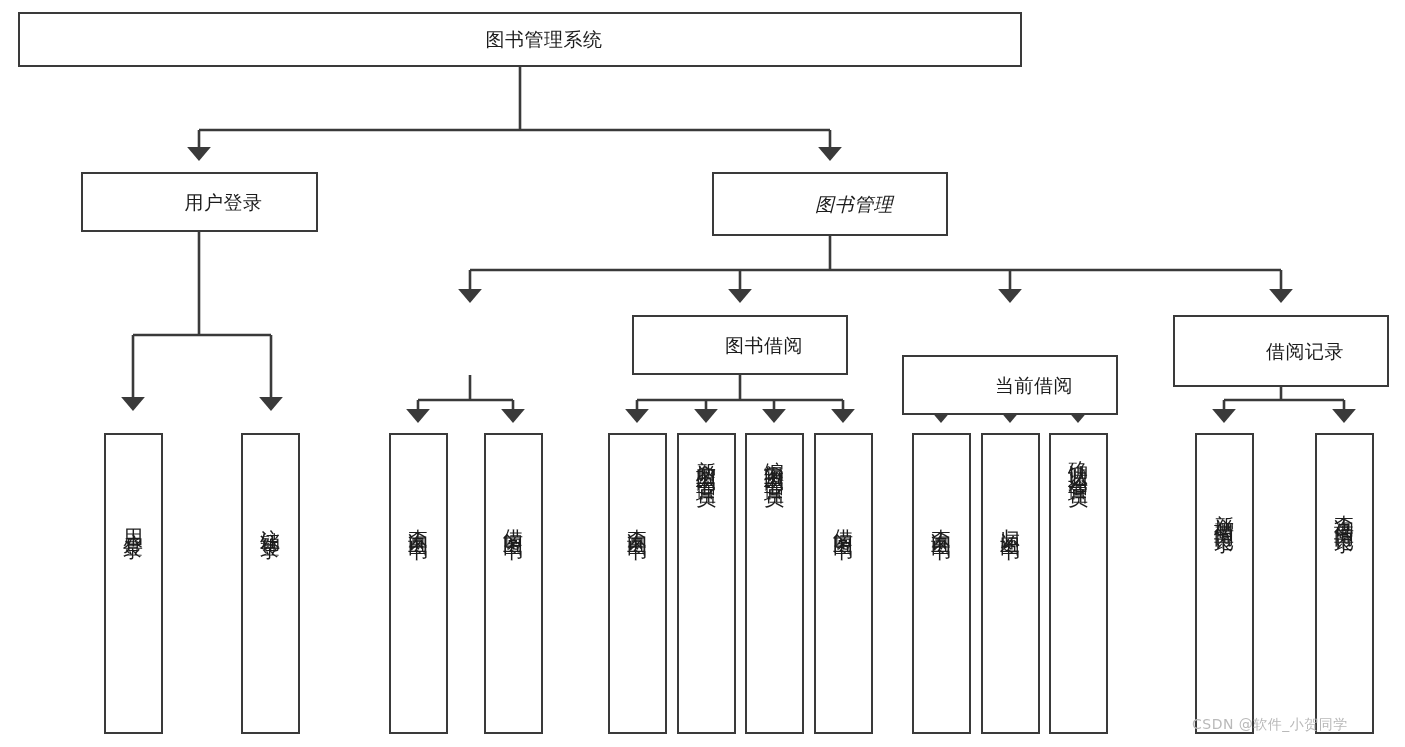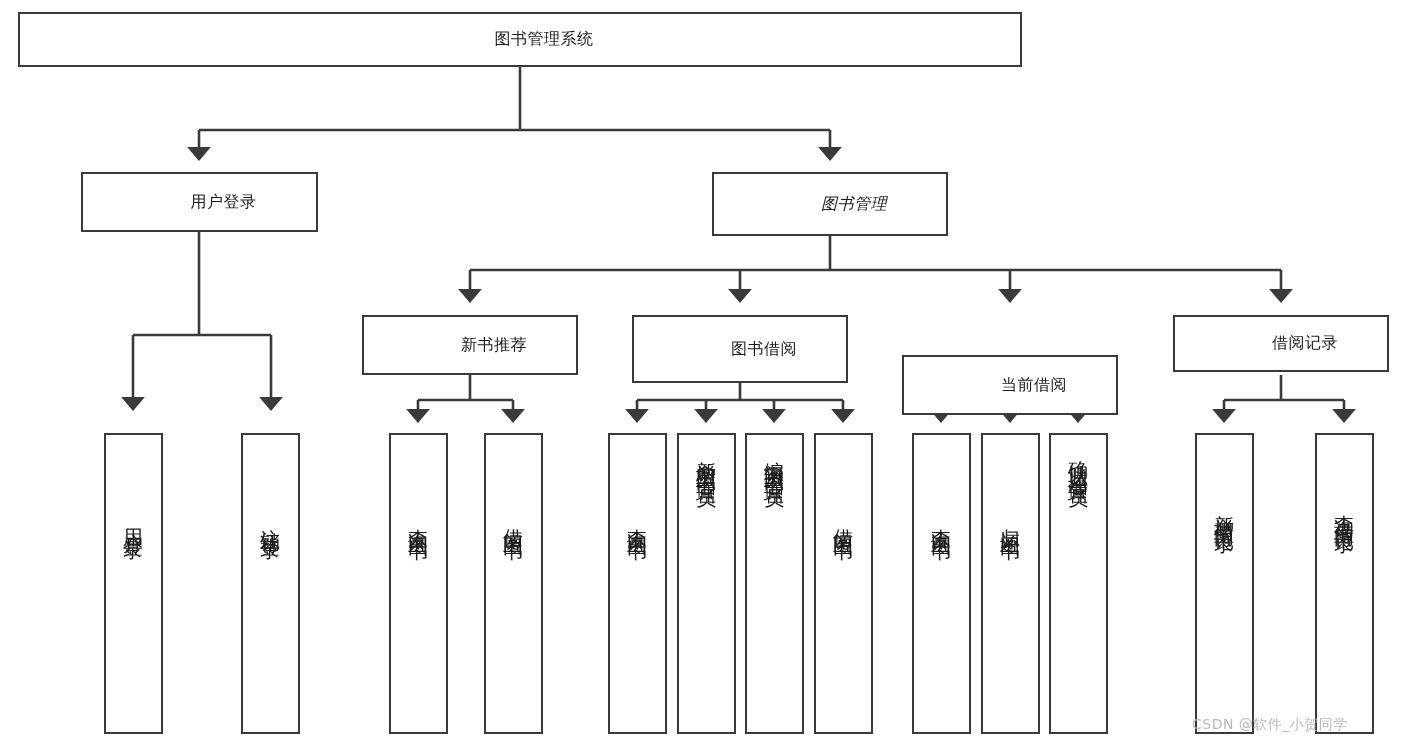--- a/index.html
+++ b/index.html
@@ -29,21 +29,21 @@
     box-sizing: border-box;
     background: #ffffff;
     border: 2.4px solid #3a3a3a;
     display: flex;
     align-items: center;
     justify-content: center;
     color: #1c1c1c;
     line-height: 1.18;
   }
   .node.h {
-    font-size: 16px;
+    font-size: 19px;
     letter-spacing: 0.5px;
     padding-left: 48px;
   }
   .node.v {
     font-size: 20px;
     letter-spacing: 0px;
     align-items: flex-start;
     justify-content: center;
     padding-top: 2px;
   }
@@ -130,30 +130,27 @@
     <span>图书管理系统</span>
   </div>
 
   <div class="node h" style="left:81px; top:172px; width:237px; height:60px;">
     <span>用户登录</span>
   </div>
   <div class="node h" style="left:712px; top:172px; width:236px; height:64px;font-style:italic;">
     <span>图书管理</span>
   </div>
 
-  <div class="node h" style="left:362px; top:315px; width:216px; height:60px;">
-    <span>新书推荐</span>
-  </div>
-  <div class="node h" style="left:632px; top:315px; width:216px; height:68px;">
+  <div class="node h" style="left:632px; top:315px; width:216px; height:60px;">
     <span>图书借阅</span>
   </div>
   <div class="node h" style="left:902px; top:315px; width:216px; height:60px;margin-top:40px;">
     <span>当前借阅</span>
   </div>
-  <div class="node h" style="left:1173px; top:315px; width:216px; height:57px;">
+  <div class="node h" style="left:1173px; top:315px; width:216px; height:72px;">
     <span>借阅记录</span>
   </div>
 
   <div class="node v" style="left:104px; top:433px; width:59px; height:301px;">
     <span class="vtext pad-top3">用户登录</span>
   </div>
   <div class="node v" style="left:241px; top:433px; width:59px; height:301px;">
     <span class="vtext pad-top3">注销登录</span>
   </div>
 

